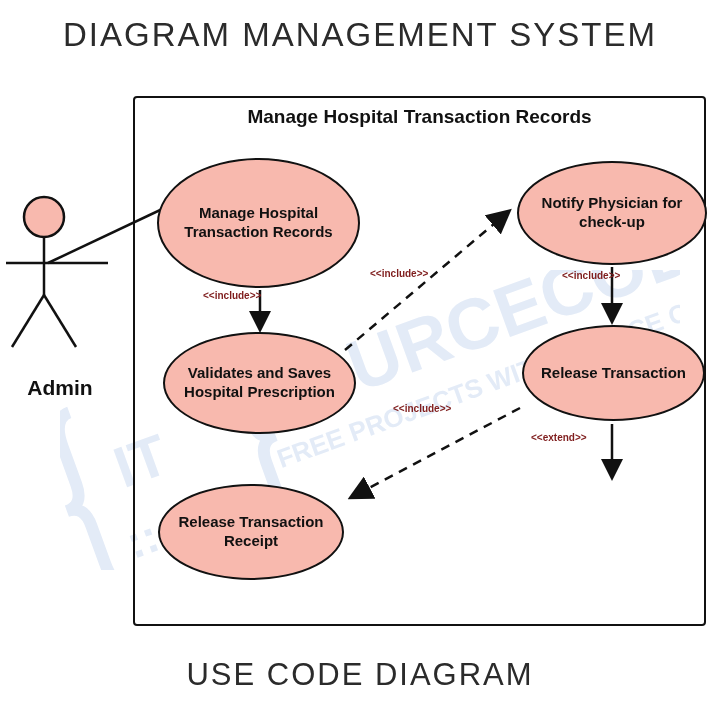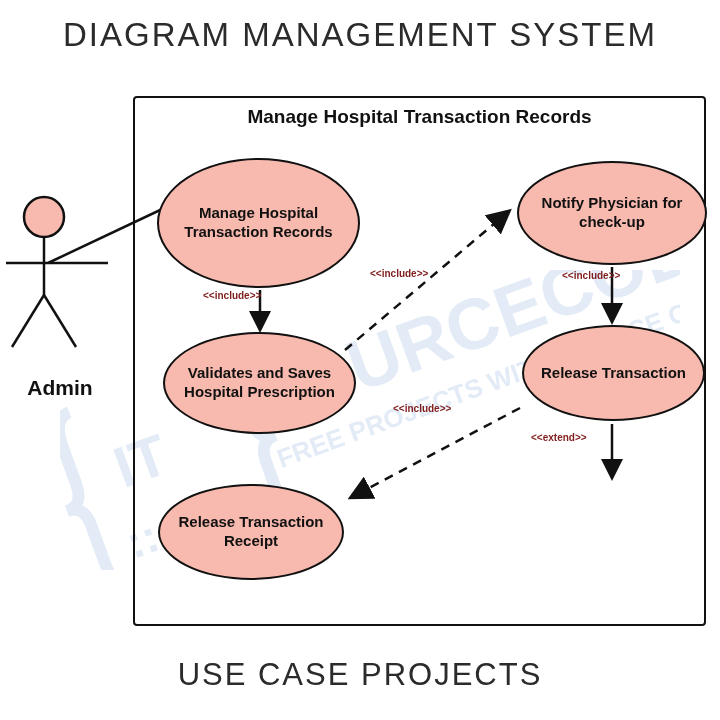--- a/index.html
+++ b/index.html
@@ -212,15 +212,15 @@
   <div class="usecase" id="uc-receipt">Release Transaction Receipt</div>
   <div class="usecase" id="uc-notify">Notify Physician for check-up</div>
   <div class="usecase" id="uc-release">Release Transaction</div>
 
   <div class="conn-label" id="lbl-include-left">&lt;&lt;include&gt;&gt;</div>
   <div class="conn-label" id="lbl-include-diag1">&lt;&lt;include&gt;&gt;</div>
   <div class="conn-label" id="lbl-include-right">&lt;&lt;include&gt;&gt;</div>
   <div class="conn-label" id="lbl-include-diag2">&lt;&lt;include&gt;&gt;</div>
   <div class="conn-label" id="lbl-extend">&lt;&lt;extend&gt;&gt;</div>
 
-  <div class="title-bottom">USE CASE PROJECTS</div>
+  <div class="title-bottom">USE CODE DIAGRAM</div>
 
 </div>
 
 </body></html>

